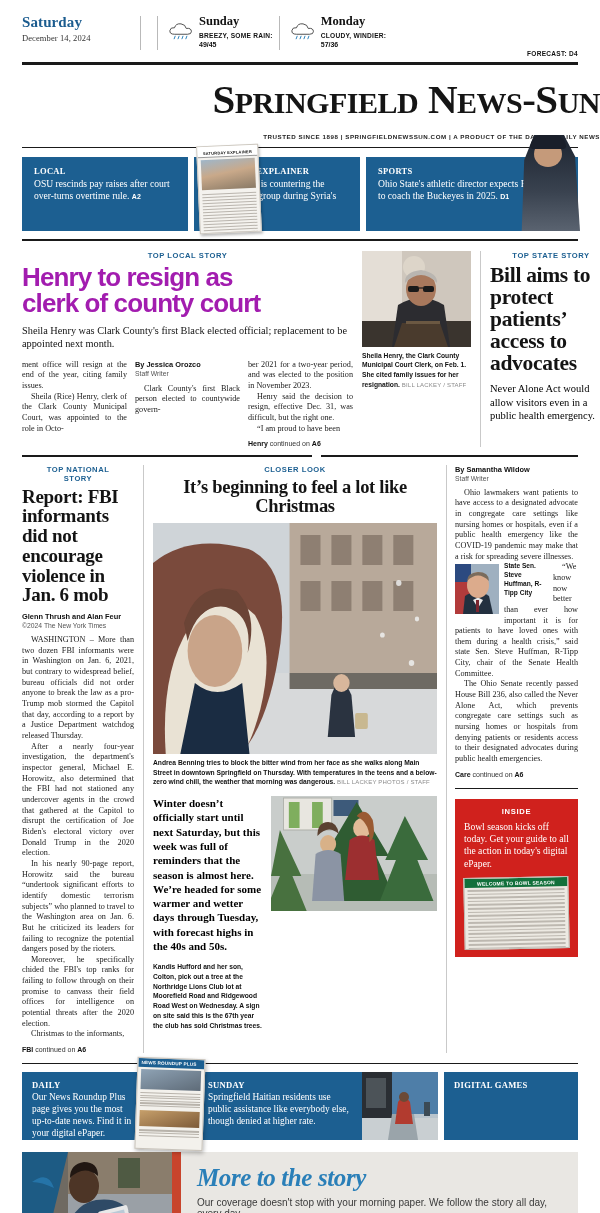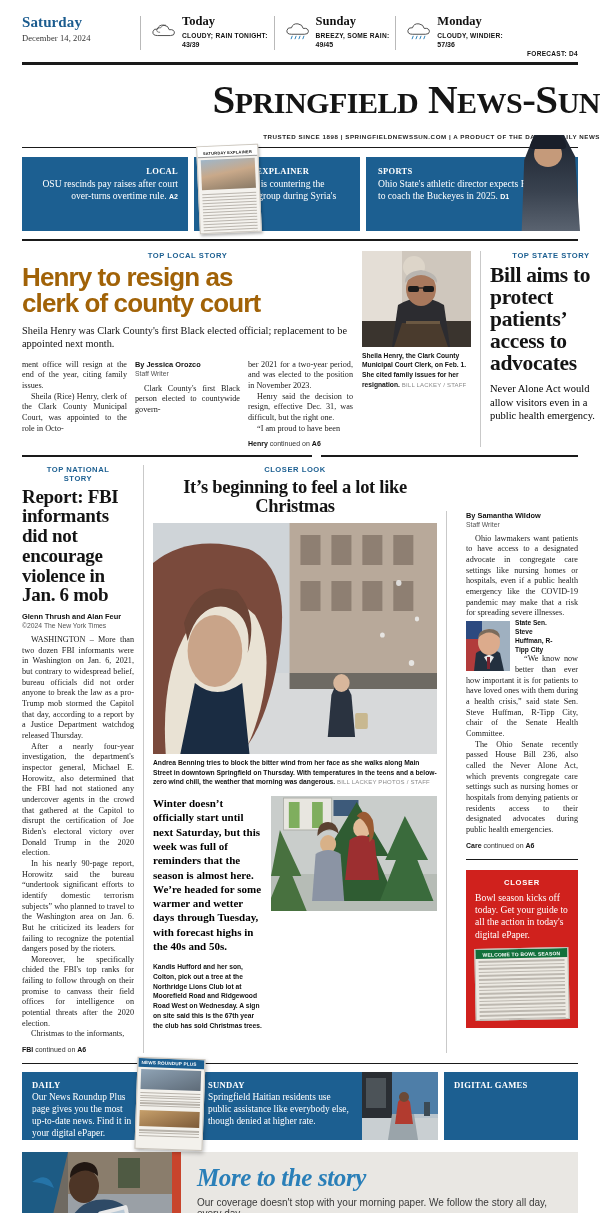--- a/index.html
+++ b/index.html
@@ -56,21 +56,21 @@
   .rule-mid { height:1.6px; background:#1a1a1a; margin:7px 22px 0 22px; }
 
   
   .teasers {
     position:relative; margin: 9px 22px 0 22px; height: 74px;
     display:flex; gap:6px;
   }
   .teaser {
     background:#1c5f91; color:#fff; padding:9px 10px 8px 12px; position:relative;
   }
-  .teaser.t1 { width:166px;text-align:right; }
+  .teaser.t1 { width:166px; }
   .teaser.t2 { width:166px; }
   .teaser.t3 { flex:1; }
   .teaser-kicker {
     font-family:"Liberation Serif", serif; font-weight:bold;
     font-size:8.5px; letter-spacing:.3px; margin-bottom:2px;
   }
   .teaser-text { font-size:9.6px; line-height:1.24; }
   .teaser-text .pg { font-family:"Liberation Sans", sans-serif; font-weight:bold; font-size:7px; }
   .teaser-cut {
     position:absolute; width:62px; height:88px; top:-12px; left:176px;
@@ -102,21 +102,21 @@
   .col-right{ width:132px; flex:none; padding-left:9px; border-left:1px solid #c9c9c9; }
 
   .kicker {
     font-family:"Liberation Sans", sans-serif; font-weight:bold;
     font-size:7.6px; letter-spacing:.55px; color:#1c5f91; text-align:center;
     margin-bottom:4px;
   }
 
   .hl-local {
     font-family:"Liberation Sans", sans-serif; font-weight:bold;
-    font-size:26px; line-height:1.02; letter-spacing:-.9px; color:#a16207;
+    font-size:26px; line-height:1.02; letter-spacing:-.9px; color:#a21caf;
   }
   .deck {
     font-size:10.3px; line-height:1.26; color:#111; margin-top:8px;
   }
   .byline {
     font-family:"Liberation Sans", sans-serif; font-weight:bold;
     font-size:7.4px; color:#111;
   }
   .byline-sub {
     font-family:"Liberation Sans", sans-serif; font-size:6.8px; color:#555; margin-top:1px;
@@ -202,31 +202,20 @@
 
 <div class="page">
 
   <div class="weather-strip">
     <div class="wx-date">
       <div class="wx-day">Saturday</div>
       <div class="wx-full">December 14, 2024</div>
     </div>
 
     <div class="wx-sep"></div>
-    <div class="wx-item">
-      <svg class="wx-ico" viewBox="0 0 40 30">
-        <path d="M10 22 Q2 22 3 16 Q4 11 10 12 Q12 5 20 6 Q27 7 28 13 Q36 12 36 18 Q36 22 30 22 Z" fill="#fff" stroke="#333" stroke-width="1.3"></path>
-        <path d="M14 17 Q8 17 9 13 Q10 9 15 10 Q17 5 23 6" fill="none" stroke="#333" stroke-width="1"></path>
-      </svg>
-      <div>
-        <div class="wx-tl">Today</div>
-        <div class="wx-desc">CLOUDY; RAIN TONIGHT:</div>
-        <div class="wx-temp">43/39</div>
-      </div>
-    </div>
 
     <div class="wx-sep"></div>
     <div class="wx-item">
       <svg class="wx-ico" viewBox="0 0 40 30">
         <path d="M10 20 Q2 20 3 14 Q4 9 10 10 Q12 3 20 4 Q27 5 28 11 Q36 10 36 16 Q36 20 30 20 Z" fill="#fff" stroke="#333" stroke-width="1.3"></path>
         <g stroke="#2a7fb8" stroke-width="1.5" stroke-linecap="round">
           <line x1="11" y1="23" x2="9.5" y2="27"></line>
             <line x1="17" y1="23" x2="15.5" y2="27"></line>
           <line x1="23" y1="23" x2="21.5" y2="27"></line>
             <line x1="29" y1="23" x2="27.5" y2="27"></line>
@@ -459,21 +448,21 @@
               <path d="M52 40 q12 -12 24 -2 q-2 -12 -12 -12 q-12 0 -12 14" fill="#5a4131"></path>
               <circle cx="102" cy="32" r="10" fill="#e2bb98"></circle>
               <path d="M88 44 q14 -9 28 0 l5 40 h-38 z" fill="#9c2f30"></path>
               <path d="M96 20 q10 -10 18 4 q4 18 -4 22 q2 -18 -14 -26" fill="#9a5a32"></path>
             </svg>
           </div>
         </div>
       </div>
     </div>
 
-    <div style="width:132px; flex:none; padding-left:19px; border-left:1px solid #c9c9c9;margin-top:46px;">
+    <div style="width:132px; flex:none; padding-left:8px; border-left:1px solid #c9c9c9;">
       <div class="byline">By Samantha Wildow</div>
       <div class="byline-sub">Staff Writer</div>
       <div class="bodytext" style="margin-top:6px;">
         <p>Ohio lawmakers want patients to have access to a designated advocate in congregate care settings like nursing homes or hospitals, even if a public health emergency like the COVID-19 pandemic may make that a risk for spreading severe illnesses.</p>
       </div>
       <div class="hp">
         <div class="mug">
           <svg viewBox="0 0 44 50" width="44" height="50">
             <rect width="44" height="50" fill="#9fb0c0"></rect>
             <rect x="0" y="0" width="16" height="50" fill="#b23b3b"></rect>
@@ -491,21 +480,21 @@
         </div>
       </div>
       <div class="bodytext" style="clear:both;">
         <p>The Ohio Senate recently passed House Bill 236, also called the Never Alone Act, which prevents congregate care settings such as nursing homes or hospitals from denying patients or residents access to their designated advocates during public health emergencies.</p>
       </div>
       <div class="contd"><b>Care</b><span> continued on </span><b>A6</b></div>
 
       <div class="divider-h" style="margin-top:10px;"></div>
 
       <div class="inside-box" style="margin-top:10px;">
-        <div class="inside-k">CLOSER</div>
+        <div class="inside-k">INSIDE</div>
         <div class="inside-t">Bowl season kicks off today. Get your guide to all the action in today's digital ePaper.</div>
         <div class="inside-cut">
           <div class="ic-bar">WELCOME TO BOWL SEASON</div>
           <div class="ic-rows">
             <i></i>
               <i></i>
               <i></i>
               <i></i>
               <i></i>
               <i></i>

